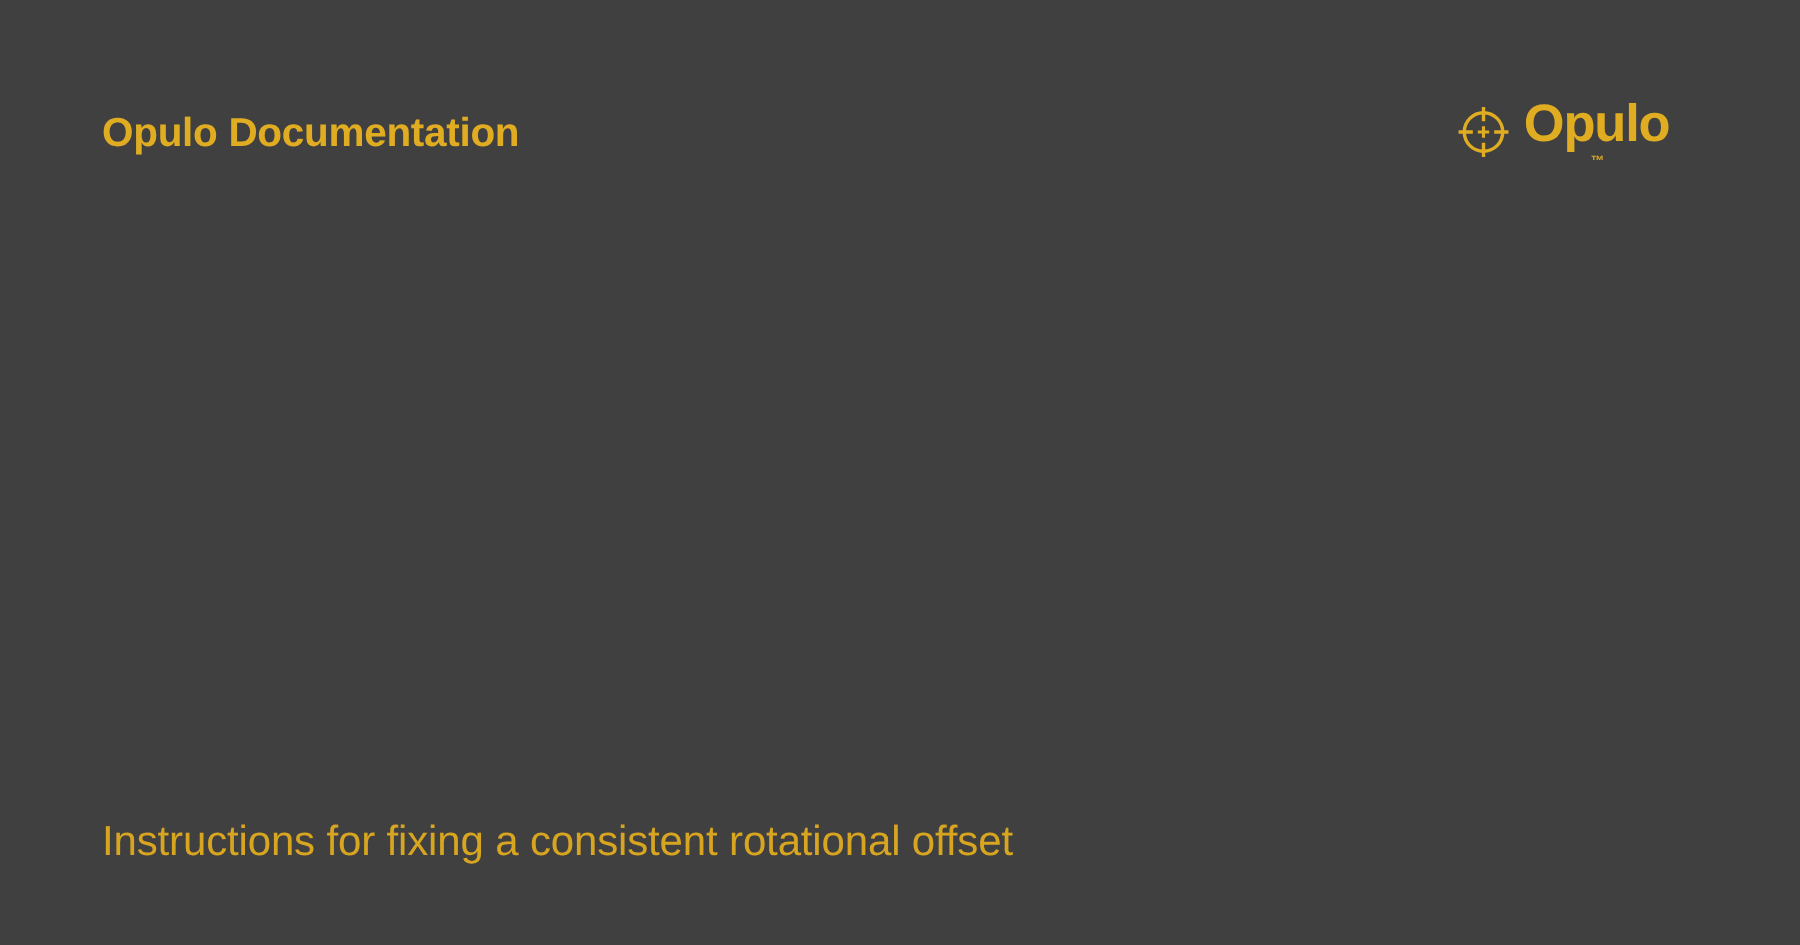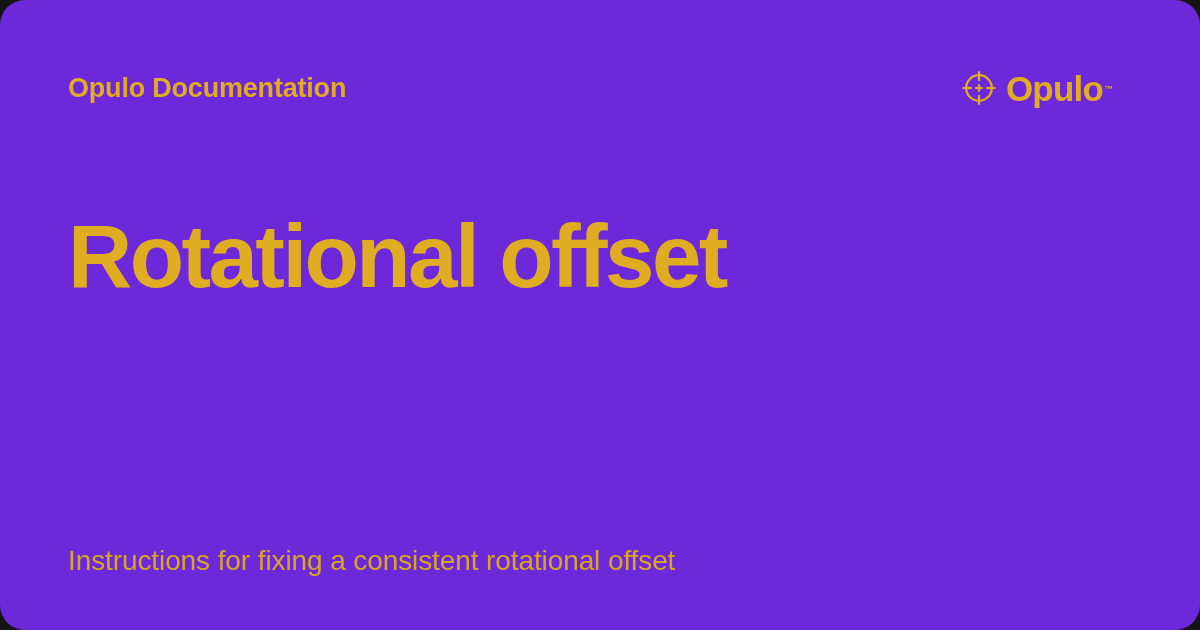--- a/index.html
+++ b/index.html
@@ -11,23 +11,22 @@
     height: 630px;
     background: #141414;
     font-family: "Liberation Sans", sans-serif;
     overflow: hidden;
   }
 
   .card {
     position: relative;
     width: 1200px;
     height: 630px;
-    background: #6d28d9;
+    background: #404040;
     box-sizing: border-box;
-    border-radius: 25px;
   }
 
   
   .site-header {
     position: absolute;
     left: 68px;
     top: 66px;
     right: 87px;
     height: 44px;
     display: flex;
@@ -55,20 +54,21 @@
     display: block;
     width: 38px;
     height: 38px;
     flex: 0 0 auto;
   }
   .brand-wordmark {
     position: relative;
     display: flex;
     align-items: center;
     color: #E0AC21;
+    flex-direction: column;
   }
   .brand-word {
     font-size: 35px;
     font-weight: 700;
     letter-spacing: -0.8px;
     line-height: 1;
     color: #E0AC21;
   }
   .brand-tm {
     font-size: 9px;
@@ -126,17 +126,16 @@
       </svg>
 
       <div class="brand-wordmark">
         <span class="brand-word">Opulo</span>
         <span class="brand-tm">™</span>
       </div>
     </div>
 
   </div>
 
-  <h1 class="page-title">Rotational offset</h1>
 
   <p class="page-subtitle">Instructions for fixing a consistent rotational offset</p>
 
 </div>
 
 </body></html>

